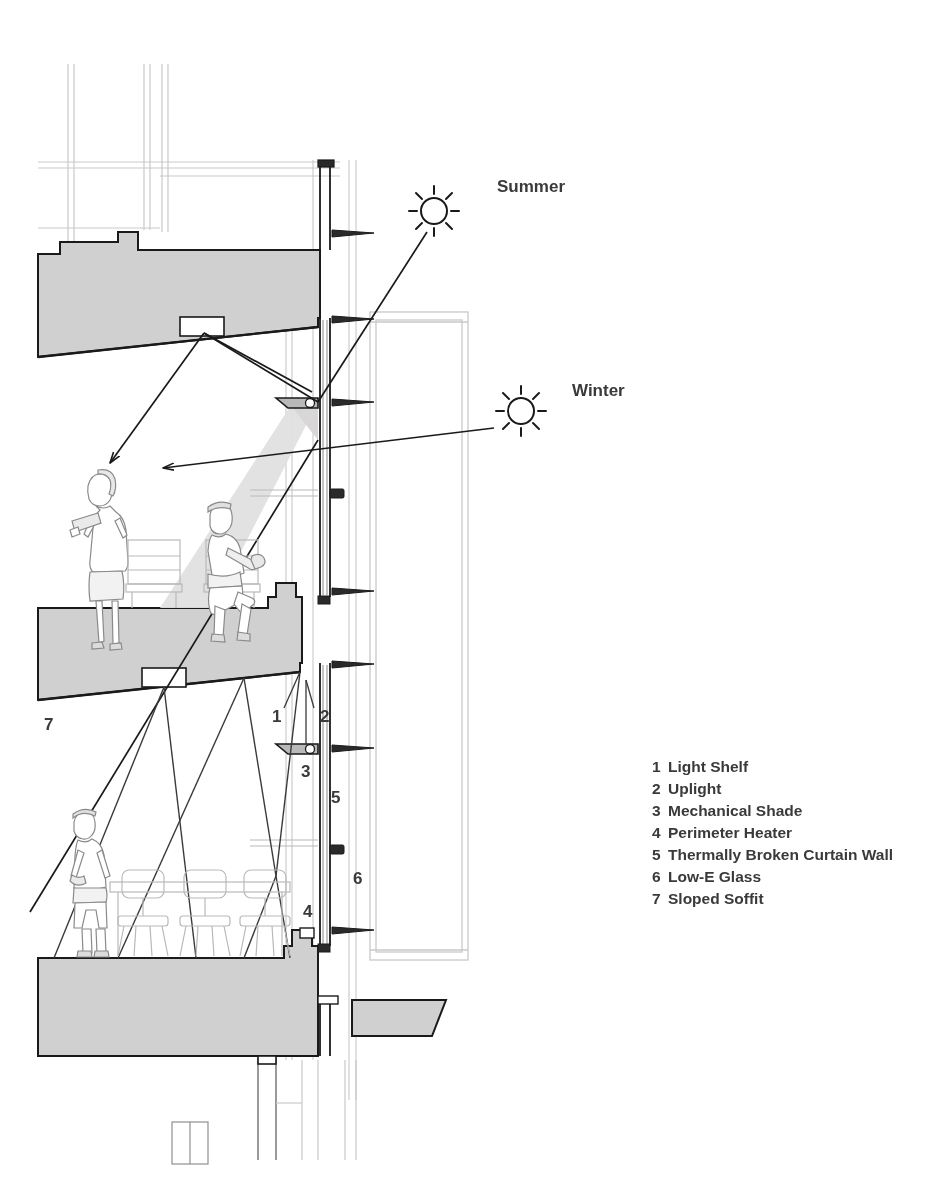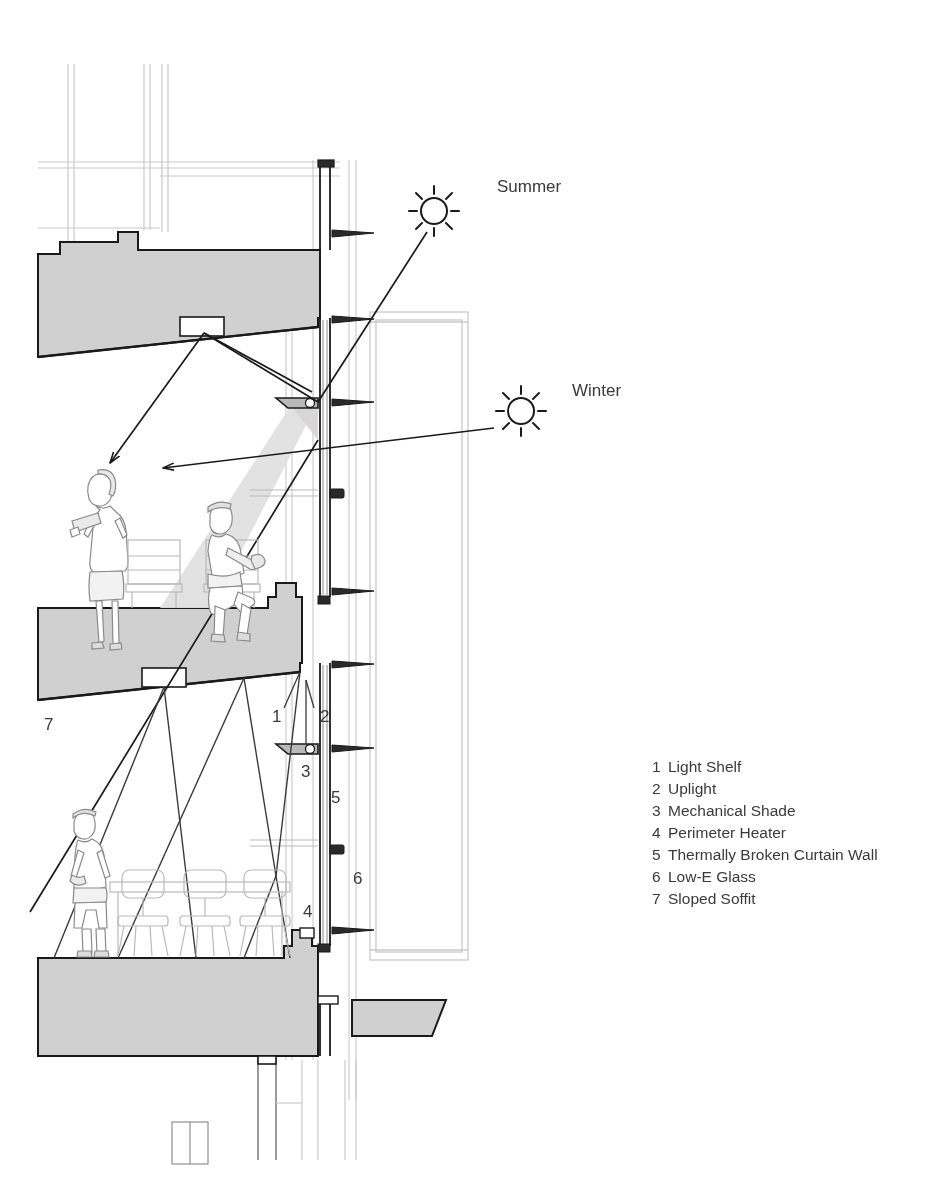--- a/index.html
+++ b/index.html
@@ -13,20 +13,21 @@
     font-family: "Liberation Sans", sans-serif;
     color: #231f20;
     position: relative;
     overflow: hidden;
   }
   #stage {
     position: absolute;
     left: 0; top: 0;
     width: 898px;
     height: 1200px;
+    font-weight: bold;
   }
   svg.drawing {
     position: absolute;
     left: 0; top: 0;
     width: 927px;
     height: 1200px;
   }
   text {
     font-family: "Liberation Sans", sans-serif;
     fill: #3a3a3a;

